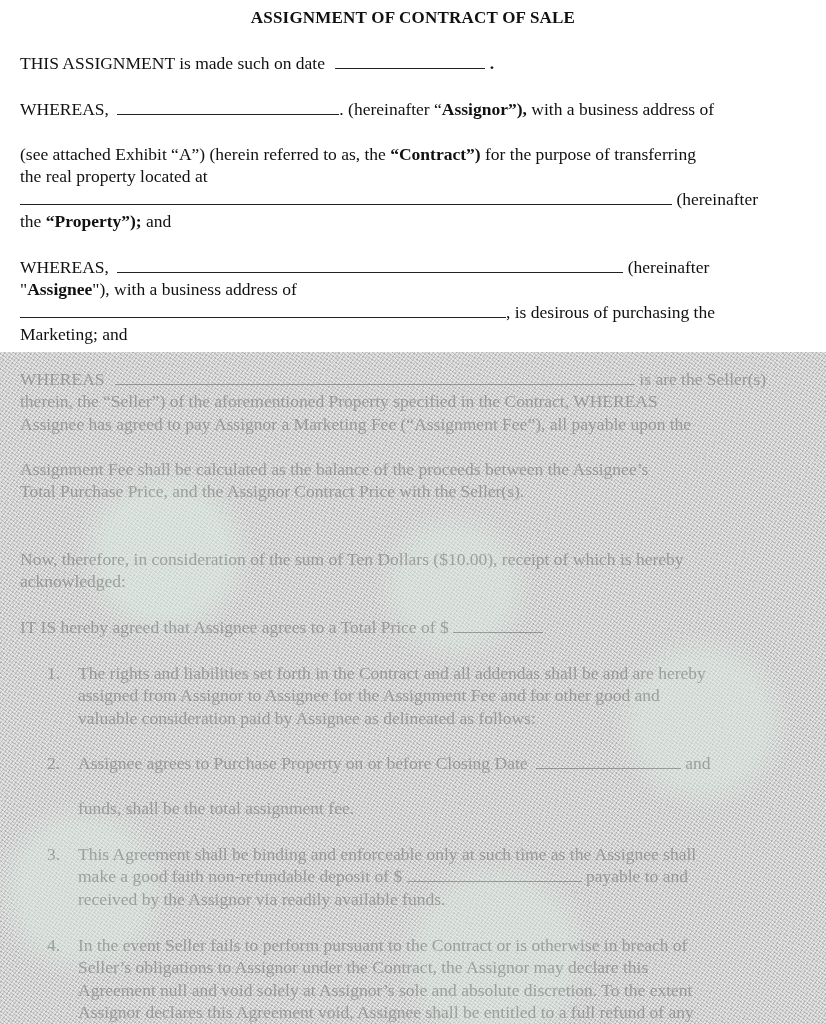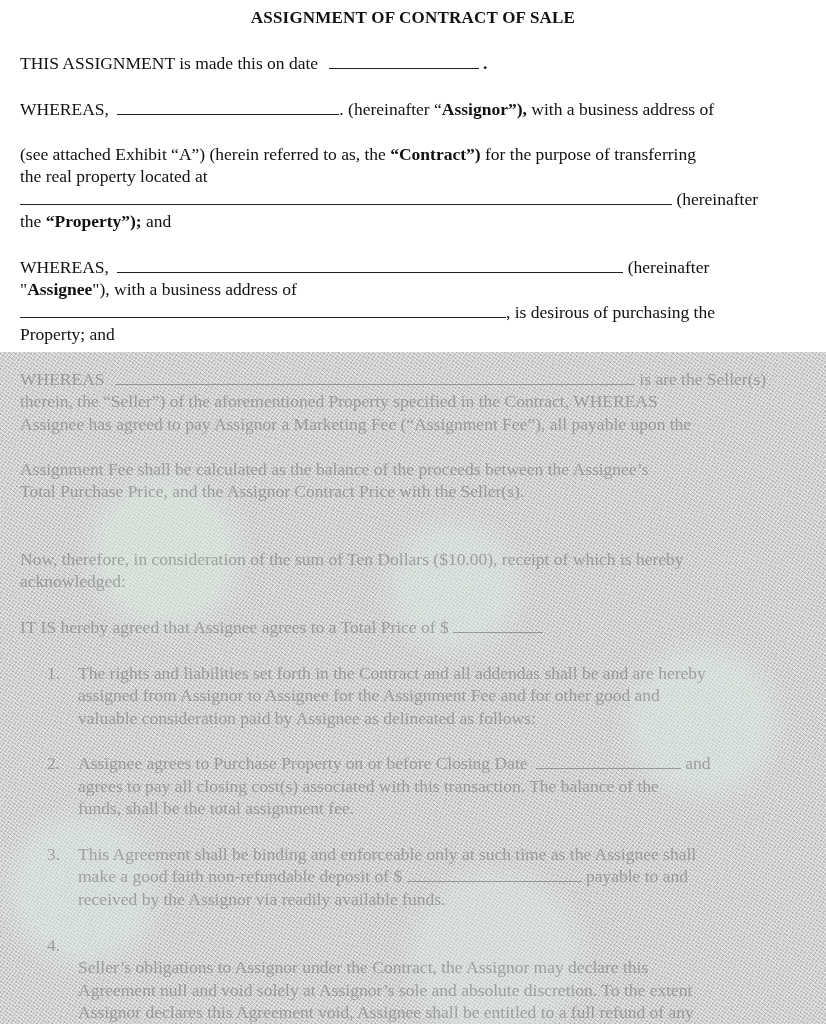--- a/index.html
+++ b/index.html
@@ -35,21 +35,21 @@
   .ind { left: 78px; }
 </style>
 </head>
 <body>
 
 <div class="page">
 
   <div class="title">ASSIGNMENT OF CONTRACT OF SALE</div>
 
   <div class="line" style="top:52px">
-    <span>THIS ASSIGNMENT is made this on date</span>
+    <span>THIS ASSIGNMENT is made such on date</span>
     <span class="blank" style="width:150px;margin-left:6px"></span>
     <b>.</b>
   </div>
 
   <div class="line" style="top:98px">
     <span>WHEREAS,</span>
     <span class="blank" style="width:222px;margin-left:4px"></span><span>. (hereinafter “</span><b>Assignor”),</b><span> with a business address of</span>
   </div>
   <div class="line" style="top:143px">
     <span>(see attached Exhibit “A”) (herein referred to as, the </span><b>“Contract”)</b><span> for the purpose of transferring</span>
@@ -67,21 +67,21 @@
     <span>WHEREAS,</span>
     <span class="blank" style="width:506px;margin-left:4px"></span>
     <span>(hereinafter</span>
   </div>
   <div class="line" style="top:278px">
     <span>"</span><b>Assignee</b><span>"), with a business address of</span>
   </div>
   <div class="line" style="top:301px">
     <span class="blank" style="width:486px"></span><span>, is desirous of purchasing the</span>
   </div>
-  <div class="line" style="top:323px">Property; and</div>
+  <div class="line" style="top:323px">Marketing; and</div>
 
   <div class="noise-zone">
     <div class="line" style="top:16px">
       <span>WHEREAS</span>
       <span class="blank" style="width:520px;margin-left:6px"></span>
       <span>is are the Seller(s)</span>
     </div>
     <div class="line" style="top:38px">therein, the “Seller”) of the aforementioned Property specified in the Contract, WHEREAS</div>
     <div class="line" style="top:61px">Assignee has agreed to pay Assignor a Marketing Fee (“Assignment Fee”), all payable upon the</div>
     <div class="line" style="top:106px">Assignment Fee shall be calculated as the balance of the proceeds between the Assignee’s</div>
@@ -99,30 +99,30 @@
     <div class="line ind" style="top:310px">The rights and liabilities set forth in the Contract and all addendas shall be and are hereby</div>
     <div class="line ind" style="top:332px">assigned from Assignor to Assignee for the Assignment Fee and for other good and</div>
     <div class="line ind" style="top:355px">valuable consideration paid by Assignee as delineated as follows:</div>
 
     <div class="line num" style="top:400px">2.</div>
     <div class="line ind" style="top:400px">
       <span>Assignee agrees to Purchase Property on or before Closing Date</span>
       <span class="blank thin" style="width:145px;margin-left:4px"></span>
       <span>and</span>
     </div>
-    <div class="line ind" style="top:423px">agrees to pay all closing cost(s) associated with this transaction. The balance of the</div>
     <div class="line ind" style="top:445px">funds, shall be the total assignment fee.</div>
 
     <div class="line num" style="top:491px">3.</div>
     <div class="line ind" style="top:491px">This Agreement shall be binding and enforceable only at such time as the Assignee shall</div>
     <div class="line ind" style="top:513px">
       <span>make a good faith non-refundable deposit of $</span>
       <span class="blank thin" style="width:175px"></span>
       <span>payable to and</span>
     </div>
     <div class="line ind" style="top:536px">received by the Assignor via readily available funds.</div>
 
     <div class="line num" style="top:582px">4.</div>
+    <div class="line ind" style="top:582px">In the event Seller fails to perform pursuant to the Contract or is otherwise in breach of</div>
     <div class="line ind" style="top:604px">Seller’s obligations to Assignor under the Contract, the Assignor may declare this</div>
     <div class="line ind" style="top:627px">Agreement null and void solely at Assignor’s sole and absolute discretion. To the extent</div>
     <div class="line ind" style="top:649px">Assignor declares this Agreement void, Assignee shall be entitled to a full refund of any</div>
   </div>
 </div>
 
 </body></html>

